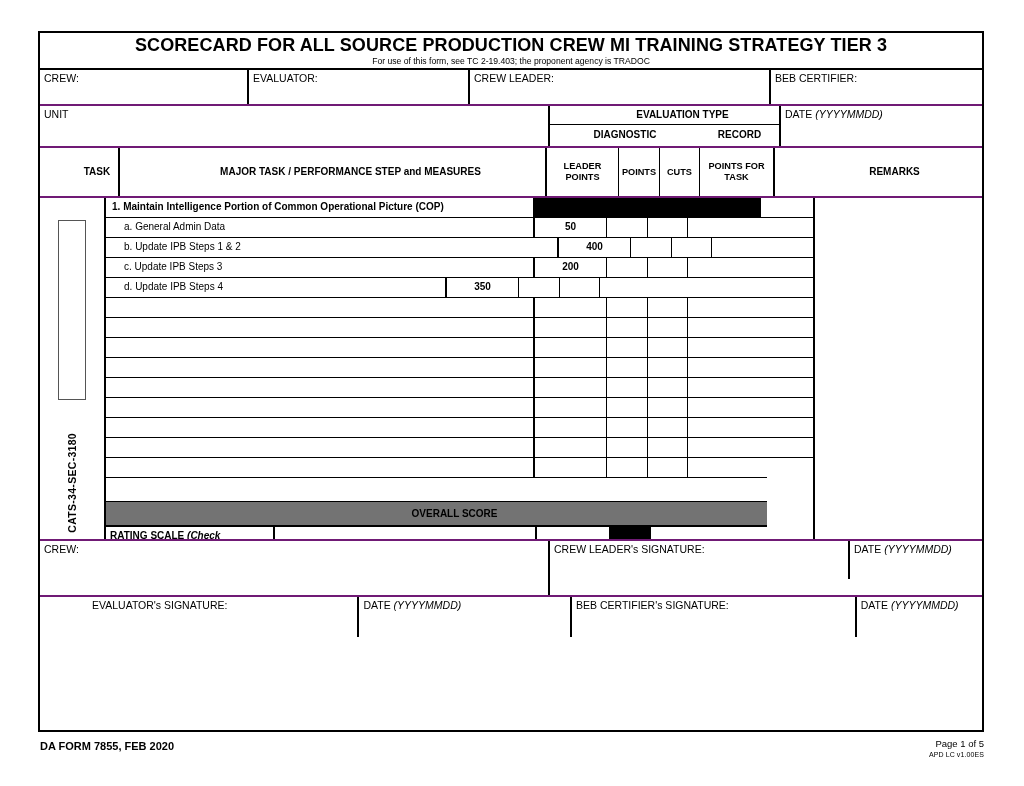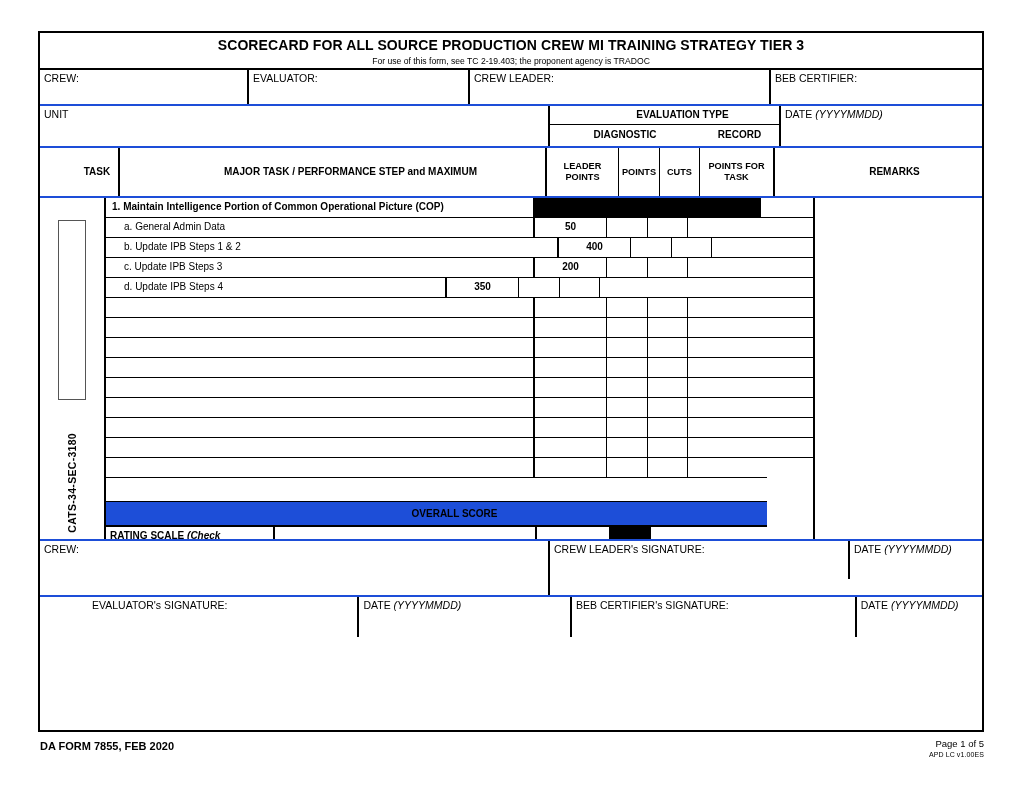--- a/index.html
+++ b/index.html
@@ -32,34 +32,34 @@
   }
   .row { display: flex; }
   .cell {
     box-sizing: border-box;
     position: relative;
     overflow: hidden;
   }
   .bl { border-left: 1px solid #000; }
   .bt { border-top: 1px solid #000; }
   .bb { border-bottom: 1px solid #000; }
-  .bt2 { border-top: 2px solid #1d4ed8; }
+  .bt2 { border-top: 2px solid #701a75; }
   .bb2 { border-bottom: 2px solid #000; }
   .bl2 { border-left: 2px solid #000; }
 
   
   .title-block {
     height: 37px;
     border-bottom: 2px solid #000;
     box-sizing: border-box;
     text-align: center;
     padding-top: 3px;
   }
   .title-main {
-    font-size: 14px;
+    font-size: 18px;
     font-weight: bold;
     letter-spacing: 0.1px;
     line-height: 18px;
   }
   .title-sub {
     font-size: 8.6px;
     line-height: 12px;
     margin-top: 1px;
   }
 
@@ -89,21 +89,21 @@
     font-weight: bold;
     display: flex;
     align-items: center;
     justify-content: center;
     text-align: center;
     line-height: 11px;
     height: 100%;
   }
 
   .black { background: #000; }
-  .gray { background: #1d4ed8; }
+  .gray { background: #737373; }
 
   
   .task-main {
     font-size: 10px;
     font-weight: bold;
     padding: 2px 0 0 6px;
     line-height: 14px;
     white-space: nowrap;
   }
   .task-sub {
@@ -211,21 +211,21 @@
       <div class="cell bl2" style="width:203px;height:40px;">
         <div class="lbl"><span>DATE </span><i>(YYYYMMDD)</i></div>
       </div>
     </div>
 
     <div class="row bt2">
       <div class="cell" style="width:78px;height:48px;">
         <div class="hdr">TASK</div>
       </div>
       <div class="cell bl2" style="width:427px;height:48px;">
-        <div class="hdr">MAJOR TASK / PERFORMANCE STEP and MAXIMUM</div>
+        <div class="hdr">MAJOR TASK / PERFORMANCE STEP and MEASURES</div>
       </div>
       <div class="cell bl2" style="width:73px;height:48px;">
         <div class="hdr-sm">
           <div>
             <div>LEADER</div>
             <div>POINTS</div>
           </div>
         </div>
       </div>
       <div class="cell bl" style="width:41px;height:48px;">

